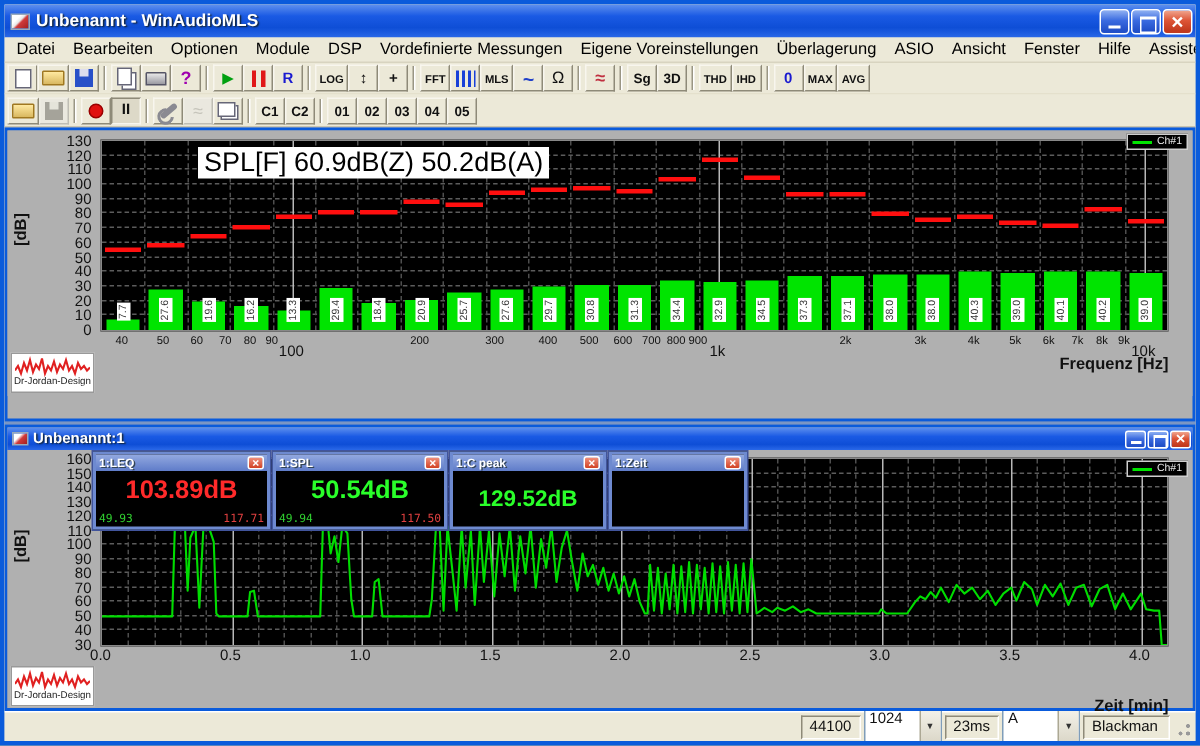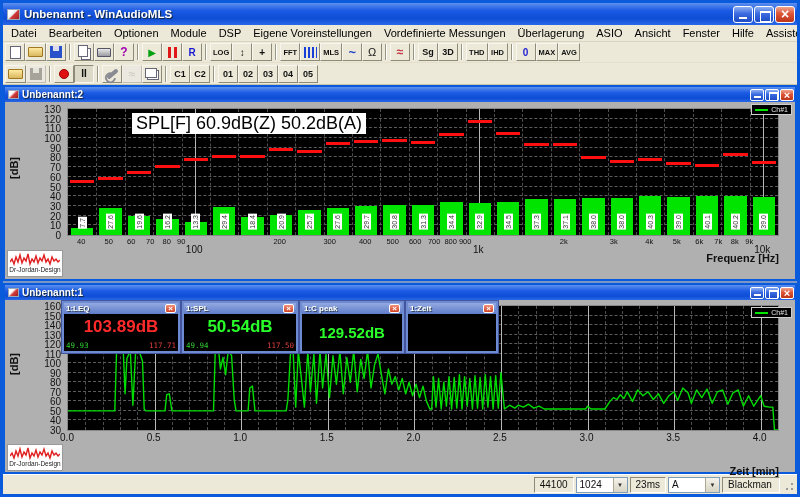--- a/index.html
+++ b/index.html
@@ -105,21 +105,21 @@
   .mval{font-weight:bold;white-space:nowrap;text-align:center;font-family:"Liberation Sans",sans-serif;}
   .msub{position:absolute;left:2px;right:2px;bottom:1px;display:flex;justify-content:space-between;
     font-family:"DejaVu Sans Mono",monospace;font-size:7.5px;margin-top:48px;}
   .msub .mn{color:#30d030;}
   .msub .mxv{color:#e04040;}
   
   .statusbar{height:20px;display:flex;align-items:center;justify-content:flex-end;background:#ECE9D8;
     border-top:1px solid #fff;padding:2px 2px;gap:2px;}
   .sb-field{height:16px;border:1px solid;border-color:#8e8a78 #fff #fff #8e8a78;background:#ECE9D8;
     font-size:10px;padding:1px 5px;color:#111;white-space:nowrap;}
-  .sb-combo{height:16px;display:flex;align-items:stretch;border:1px solid #7f9db9;background:#fff;width:52px;justify-content:space-between;}
+  .sb-combo{height:26px;display:flex;align-items:stretch;border:1px solid #7f9db9;background:#fff;width:52px;justify-content:space-between;}
   .sb-combo .cval{flex:1;font-size:10px;padding:1px 3px;color:#111;}
   .sb-arrow{width:14px;background:linear-gradient(180deg,#f4f2ea,#d8d4c4);border-left:1px solid #aca894;
     font-size:6px;color:#333;display:flex;align-items:center;justify-content:center;}
   .sb-grip{width:13px;height:13px;align-self:flex-end;
     background:
       radial-gradient(circle at 10px 10px,#999 1.2px,transparent 1.5px),
       radial-gradient(circle at 10px 5px,#999 1.2px,transparent 1.5px),
       radial-gradient(circle at 5px 10px,#999 1.2px,transparent 1.5px);}
 </style>
 </head>
@@ -134,22 +134,22 @@
     <span class="wbtn b-max"></span>
     <span class="wbtn close b-close"></span>
   </div>
 
   <div class="menubar">
       <span class="menu-item">Datei</span>
       <span class="menu-item">Bearbeiten</span>
       <span class="menu-item">Optionen</span>
       <span class="menu-item">Module</span>
       <span class="menu-item">DSP</span>
+      <span class="menu-item">Vordefinierte Messungen</span>
       <span class="menu-item">Eigene Voreinstellungen</span>
-      <span class="menu-item">Vordefinierte Messungen</span>
       <span class="menu-item">Überlagerung</span>
       <span class="menu-item">ASIO</span>
       <span class="menu-item">Ansicht</span>
       <span class="menu-item">Fenster</span>
       <span class="menu-item">Hilfe</span>
       <span class="menu-item">Assistenten</span>
     </div>
 
   <div class="toolbar r1">
       <button class="tbtn">
@@ -281,27 +281,20 @@
         <span class="t-sm">04</span>
       </button>
       <button class="tbtn">
         <span class="t-sm">05</span>
       </button>
     </div>
 
   <div class="client">
 
     <div class="childwin" id="win2">
-      <div class="ctitle">
-        <span class="cicon"></span>
-        <span class="ttext">Unbenannt:2</span>
-        <span class="cbtn b-min"></span>
-        <span class="cbtn b-max"></span>
-        <span class="cbtn close b-close"></span>
-      </div>
       <div class="cbody">
         <div class="plot" id="plot2">
           <div class="overlay-spl">SPL[F] 60.9dB(Z) 50.2dB(A)</div>
         <div class="hgrid" style="bottom: 9.69231px;"></div>
             <div class="hgrid" style="bottom: 19.3846px;"></div>
             <div class="hgrid" style="bottom: 29.0769px;"></div>
             <div class="hgrid" style="bottom: 38.7692px;"></div>
             <div class="hgrid" style="bottom: 48.4615px;"></div>
             <div class="hgrid" style="bottom: 58.1538px;"></div>
             <div class="hgrid" style="bottom: 67.8462px;"></div>

